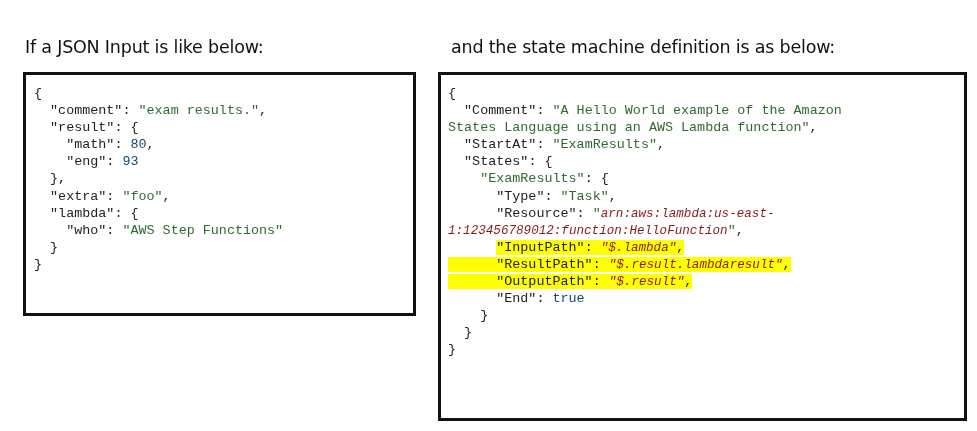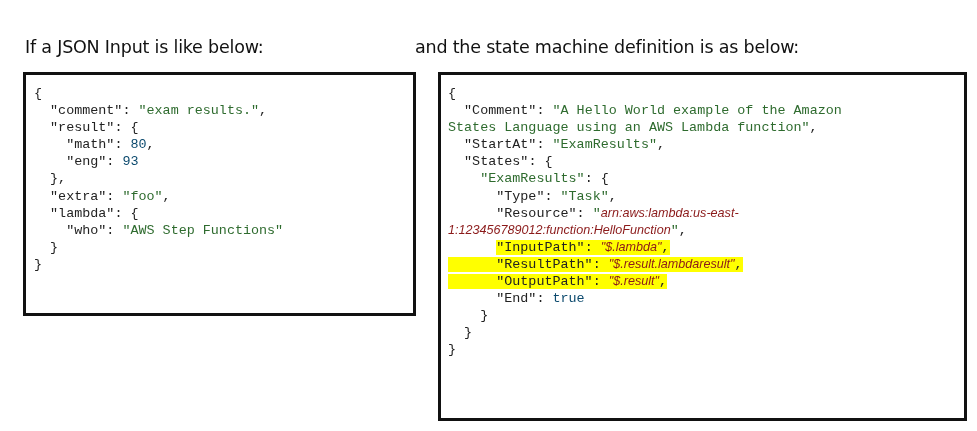--- a/index.html
+++ b/index.html
@@ -1,31 +1,31 @@
 <!DOCTYPE html>
 <html><head>
 <meta charset="utf-8">
 <style>
   html, body { margin: 0; padding: 0; background: #ffffff; }
   body { width: 977px; height: 431px; position: relative; overflow: hidden; font-family: "Liberation Sans", sans-serif; }
   .heading { position: absolute; font-family: "DejaVu Sans", sans-serif; font-size: 17.5px; color: #111; letter-spacing: -0.2px; }
   #h-left { left: 25px; top: 37px; }
-  #h-right { left: 415px; top: 37px; }
+  #h-right { left: 451px; top: 37px; }
   .box { position: absolute; border: 3px solid #111; background: #fff; box-sizing: border-box; }
   #box-left { left: 23px; top: 72px; width: 393px; height: 244px; }
   #box-right { left: 438px; top: 72px; width: 529px; height: 349px; }
   .code { position: absolute; font-family: "Liberation Mono", monospace; font-size: 13.4px; line-height: 17.1px; white-space: pre; color: #222; }
   #code-left { left: 8px; top: 10px; }
   #code-right { left: 7px; top: 10px; }
   .line { display: block; height: 17.1px; }
   .k { color: #222; }
   .s { color: #2e6b2e; }
   .n { color: #0c4a6e; }
   .p { color: #222; }
-  .r { color: #8b1a1a; font-family: Liberation Sans, sans-serif; font-style: italic; font-size: 12.6px; }
+  .r { color: #8b1a1a; font-family: Liberation Mono, monospace; font-style: italic; font-size: 12.6px; }
   .hl { background: #ffff00; }
 </style>
 </head>
 <body>
 
 <div class="heading" id="h-left">If a JSON Input is like below:</div>
 <div class="heading" id="h-right">and the state machine definition is as below:</div>
 
 <div class="box" id="box-left">
   <div class="code" id="code-left"><span class="line"><span class="p">{</span></span><span class="line">  <span class="k">"comment"</span>: <span class="s">"exam results."</span>,</span><span class="line">  <span class="k">"result"</span>: <span class="p">{</span></span><span class="line">    <span class="k">"math"</span>: <span class="n">80</span>,</span><span class="line">    <span class="k">"eng"</span>: <span class="n">93</span></span><span class="line">  <span class="p">},</span></span><span class="line">  <span class="k">"extra"</span>: <span class="s">"foo"</span>,</span><span class="line">  <span class="k">"lambda"</span>: <span class="p">{</span></span><span class="line">    <span class="k">"who"</span>: <span class="s">"AWS Step Functions"</span></span><span class="line">  <span class="p">}</span></span><span class="line"><span class="p">}</span></span></div>

